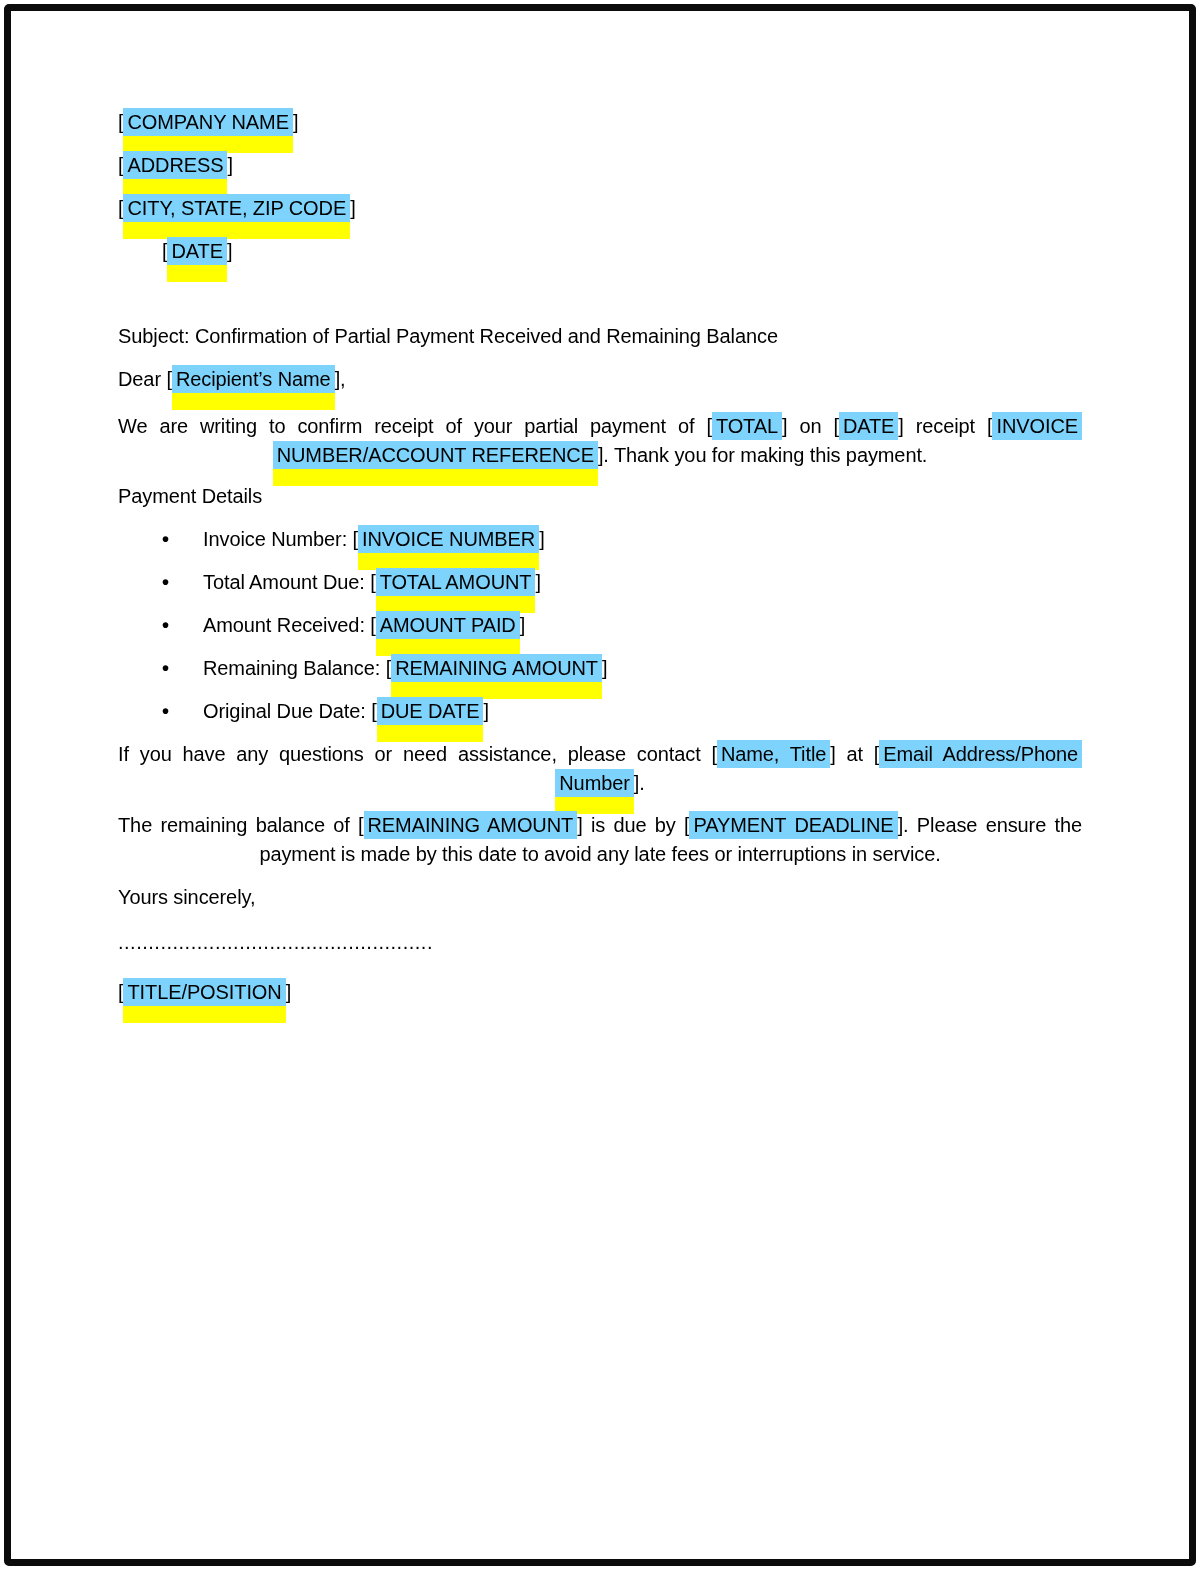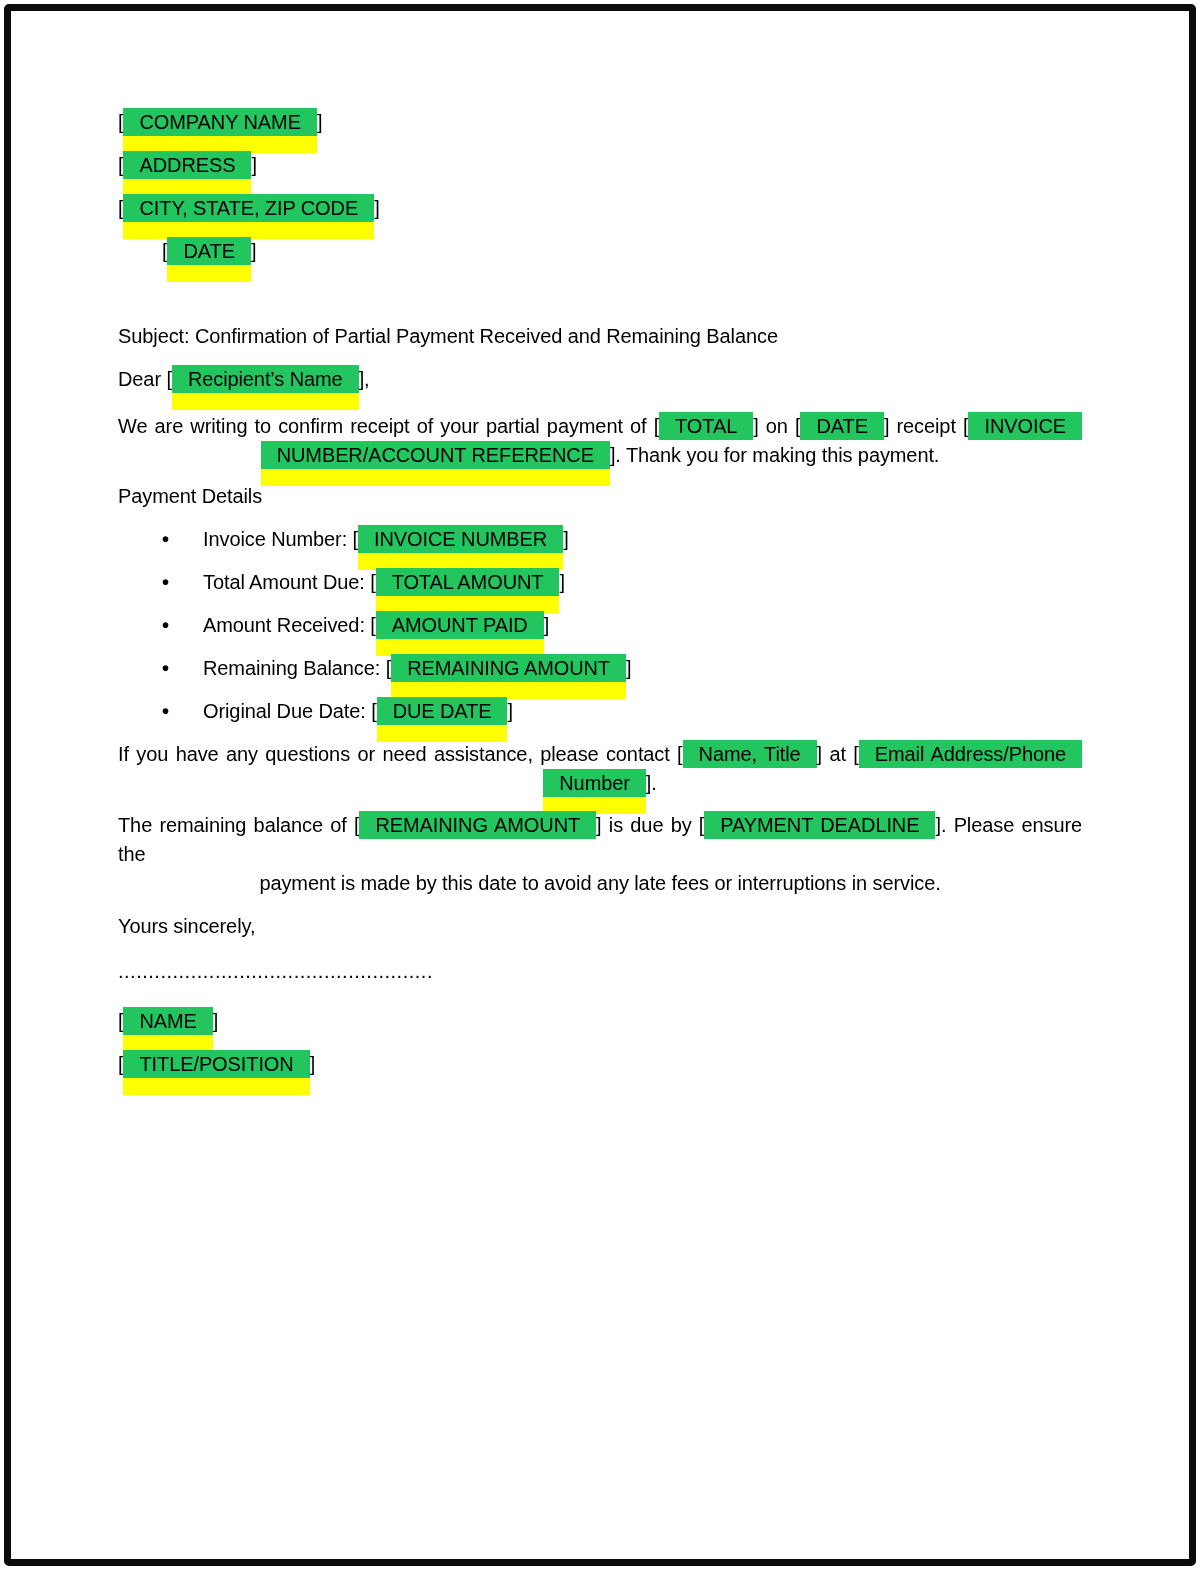--- a/index.html
+++ b/index.html
@@ -13,21 +13,21 @@
     box-sizing:border-box;background:#fff;
   }
   .sheet{
     position:absolute;top:12px;left:11px;right:11px;bottom:11px;
     padding:96px 107px 0 107px;
     font-size:20px;line-height:29px;letter-spacing:-0.1px;
     box-sizing:border-box;overflow:hidden;
   }
   p,.para{margin:0 0 14px 0;}
   .b{font-weight:normal;}
-  .hl{background:#22c55e;padding:3px 16px;}
+  .hl{background:#7dd3fc;padding:3px 4px;}
   .ext{box-shadow:0 17px 0 0 #ffff00;}
   .gap-lg{margin-bottom:56px;margin-left:44px;}
   .dear{margin-bottom:18px;}
   .intro{margin-bottom:12px;}
   .contact{margin-bottom:13px;}
   .jline{text-align:justify;text-align-last:justify;}
   .lline{text-align:center;}
   ul.bullets{list-style:none;margin:0 0 0 0;padding:0;}
   ul.bullets li{position:relative;padding-left:85px;margin:0 0 14px 0;}
   ul.bullets li .dot{
@@ -73,16 +73,15 @@
   </div>
 
   <div class="para">
     <div class="jline"><span>The remaining balance of [</span><span class="hl">REMAINING AMOUNT</span><span>] is due by [</span><span class="hl">PAYMENT DEADLINE</span><span>]. Please ensure the</span></div>
     <div class="lline">payment is made by this date to avoid any late fees or interruptions in service.</div>
   </div>
 
 
   <p class="yours">Yours sincerely,</p>
   <p class="dotsline">....................................................</p>
-  <p><span>[</span><span class="hl ext">NAME</span><span>]</span></p>
   <p><span>[</span><span class="hl ext">TITLE/POSITION</span><span>]</span></p>
 
 </div>
 
 </body></html>

